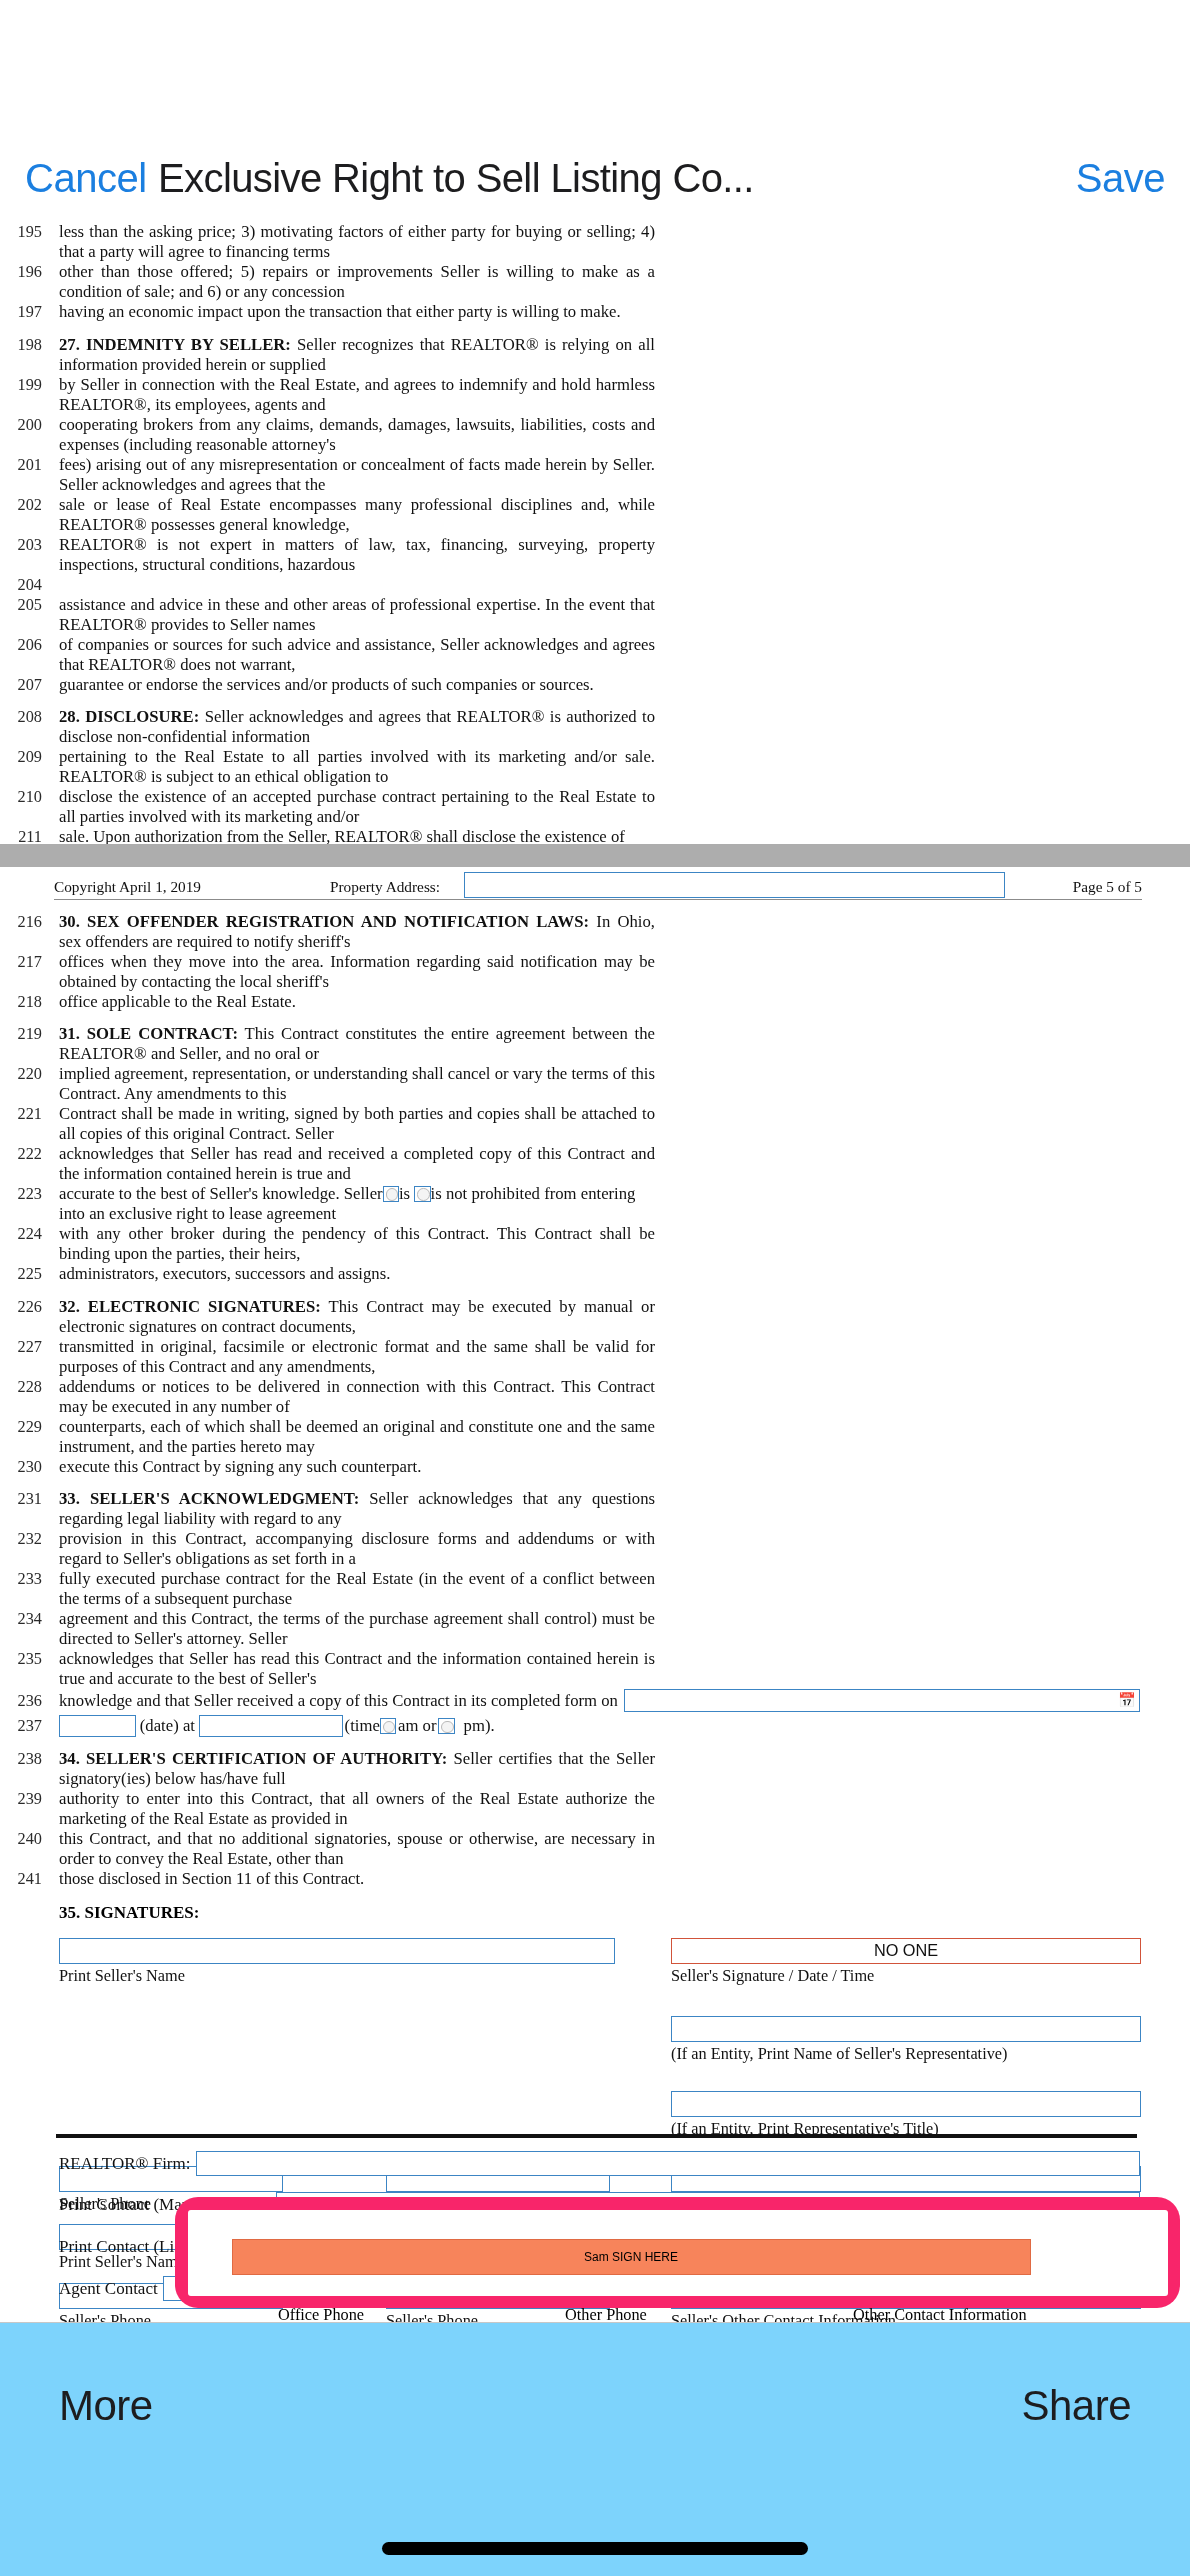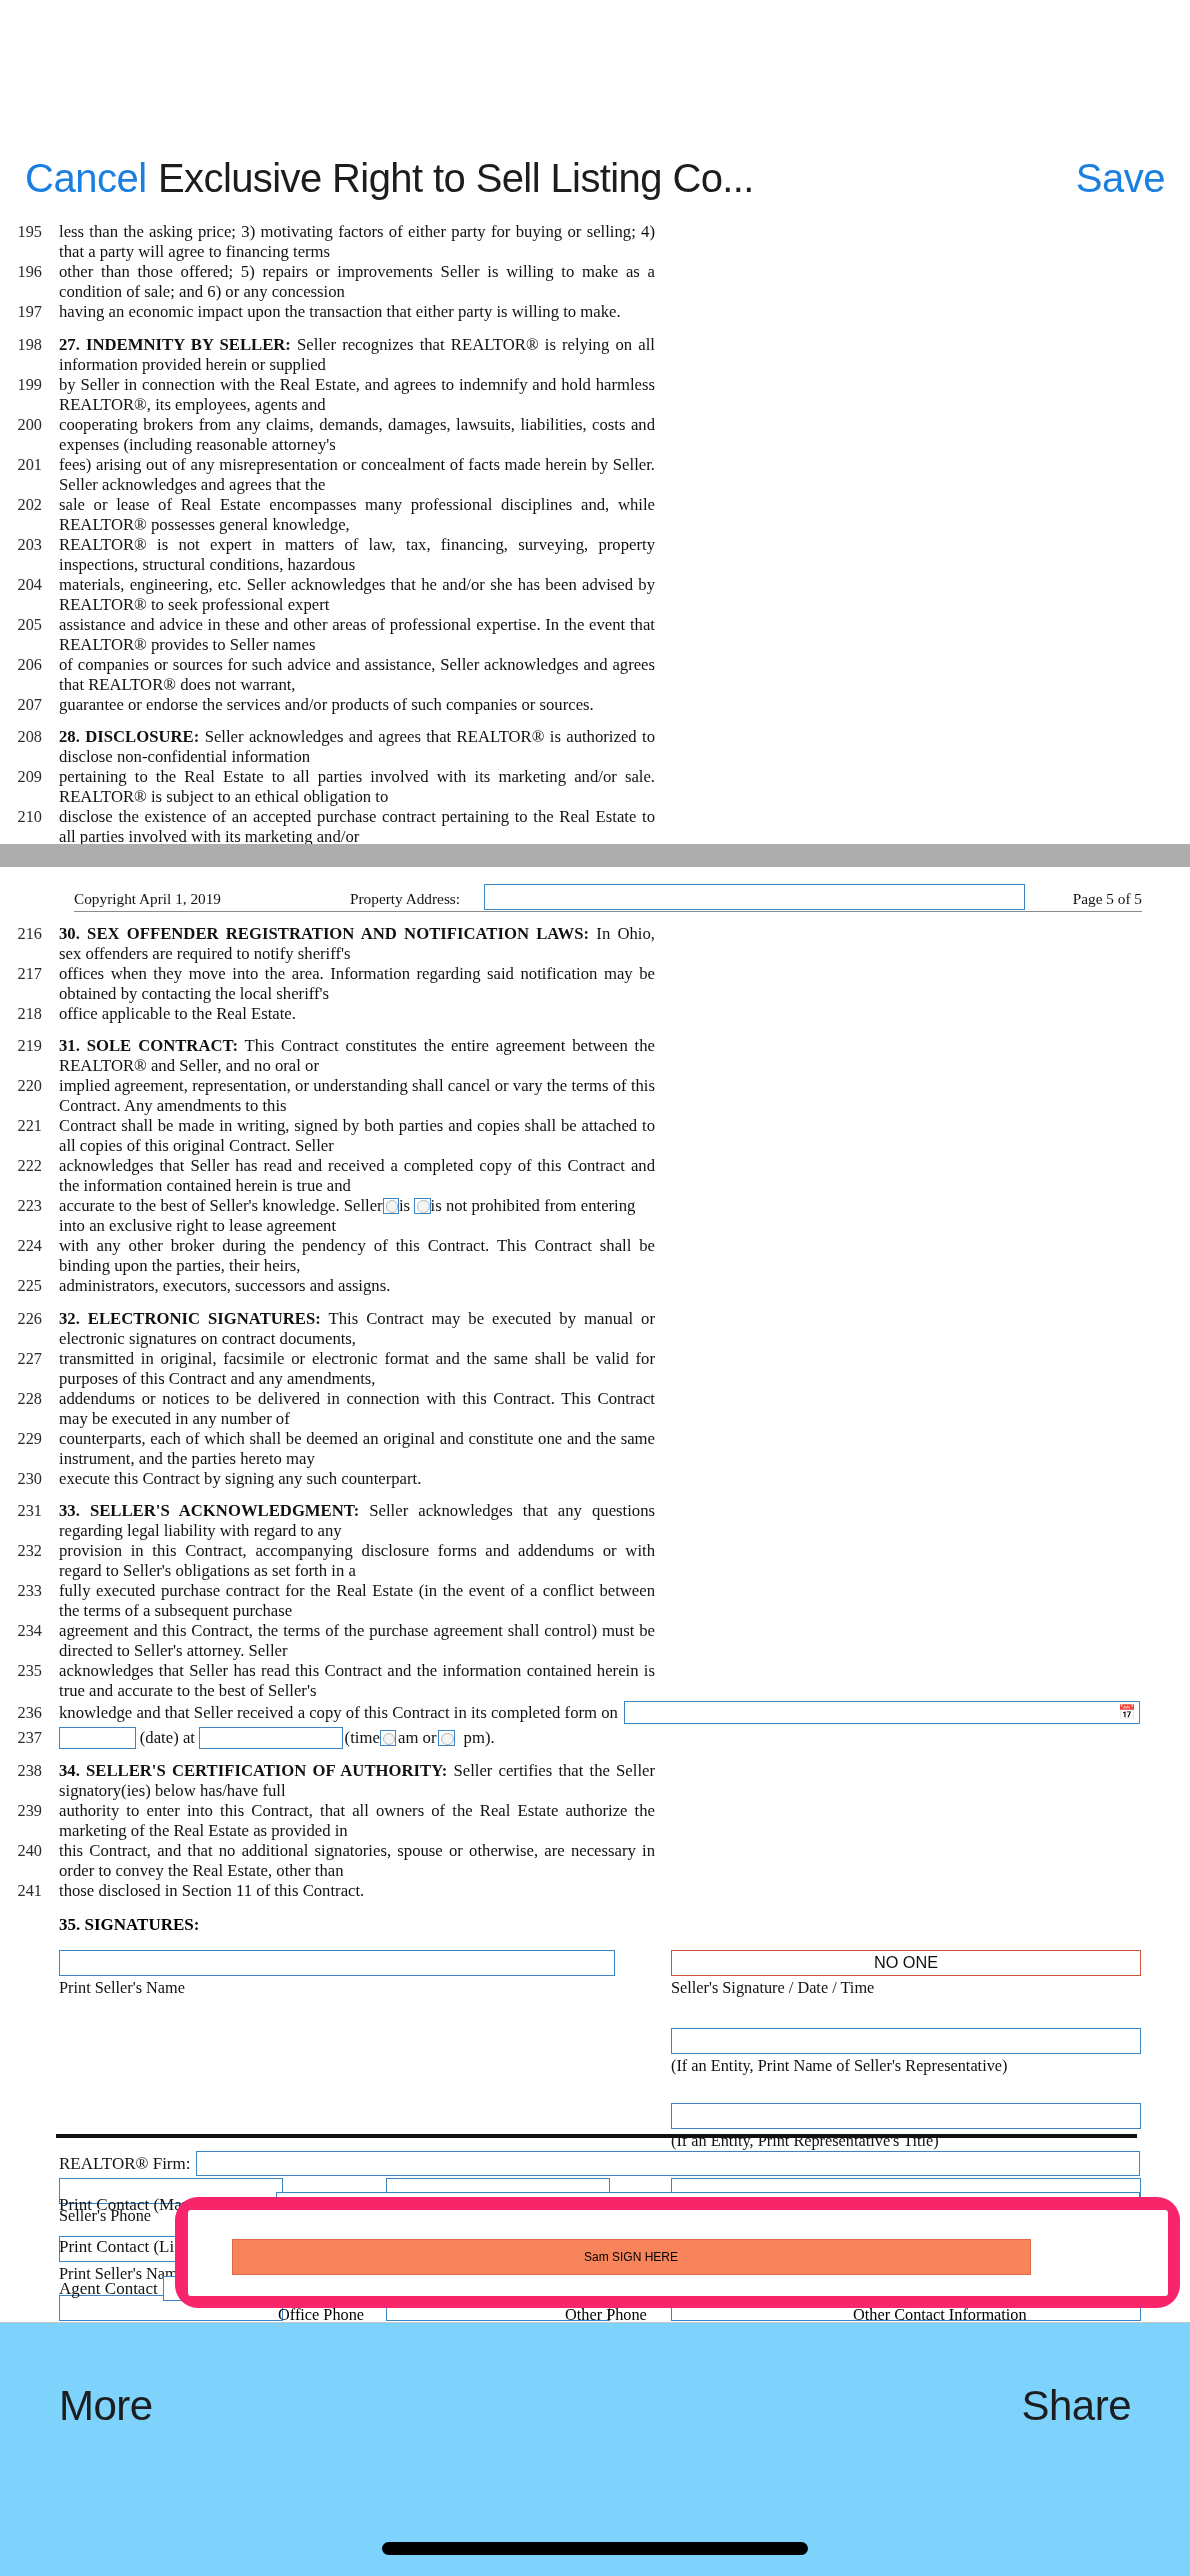--- a/index.html
+++ b/index.html
@@ -97,21 +97,21 @@
   }
   .dt-label { font-size: 18px; color: #111; margin-right: 1.9px; }
   .dt-field { width: 309px; height: 26px; position: relative; }
   .cal-ic {
     position: absolute; right: 5.8px; top: 4.8px; width: 14.4px; height: 15.3px;
     color: #3c85c4; font-size: 14.4px; line-height: 14.4px;
   }
 
   
   .pgfoot {
-    position: relative; height: 45px; margin: 0 48px 0 74px;
+    position: relative; height: 33px; margin: 0 48px 0 54px;
     border-bottom: 1.9px solid #8b8b8b; display: flex; align-items: center;
   }
   .pgfoot span { font-size: 15.3px; color: #111; }
   .pf-copy { position: absolute; left: 0; bottom: 2.9px; }
   .pf-prop { position: absolute; left: 276px; bottom: 2.9px; }
   .pf-inp { position: absolute; left: 410px; bottom: 1px; width: 541px; height: 26px; }
   .pf-page { position: absolute; right: 0; bottom: 2.9px; }
 
   
   .sigwrap { position: relative; padding-left: 59px; }
@@ -218,21 +218,20 @@
       <div class="line-row">
           <div class="lnum">202</div>
           <div class="ltext">sale or lease of Real Estate encompasses many professional disciplines and, while REALTOR® possesses general knowledge,</div>
         </div>
       <div class="line-row">
           <div class="lnum">203</div>
           <div class="ltext">REALTOR® is not expert in matters of law, tax, financing, surveying, property inspections, structural conditions, hazardous</div>
         </div>
       <div class="line-row">
           <div class="lnum">204</div>
-          <div class="ltext">materials, engineering, etc. Seller acknowledges that he and/or she has been advised by REALTOR® to seek professional expert</div>
         </div>
       <div class="line-row">
           <div class="lnum">205</div>
           <div class="ltext">assistance and advice in these and other areas of professional expertise.  In the event that REALTOR® provides to Seller names</div>
         </div>
       <div class="line-row">
           <div class="lnum">206</div>
           <div class="ltext">of companies or sources for such advice and assistance, Seller acknowledges and agrees that REALTOR® does not warrant,</div>
         </div>
       <div class="line-row">

